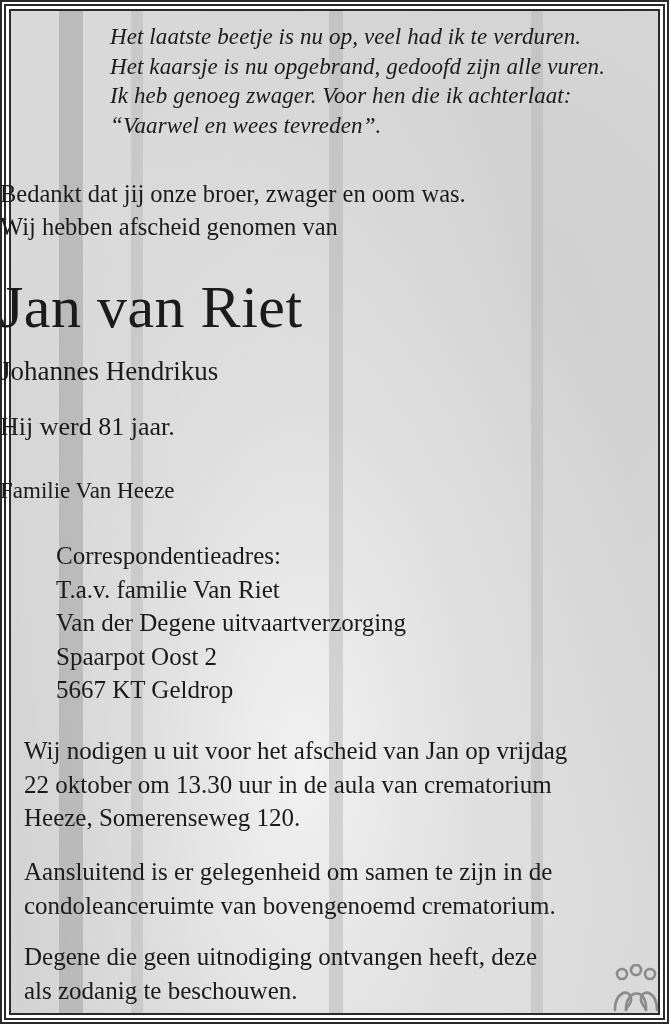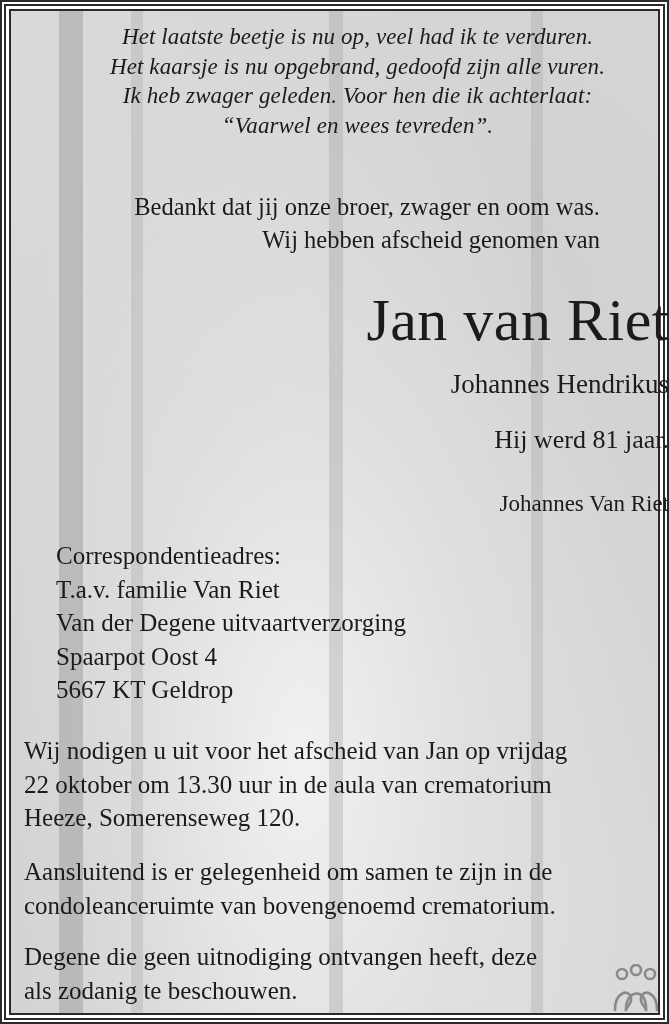--- a/index.html
+++ b/index.html
@@ -36,25 +36,24 @@
   .content {
     position: absolute; left: 0; top: 0; width: 669px; height: 1024px;
     font-family: "Liberation Serif", "DejaVu Serif", serif;
     color: #1b1b1b;
   }
   .poem {
     position: absolute; left: 110px; top: 22px;
     font-style: italic; font-size: 23px; line-height: 29.5px;
     letter-spacing: 0.1px;
   }
-  .poem div { white-space: nowrap; text-align: center; }
+  .poem div { white-space: nowrap; }
   .center-block {
-    position: absolute; left: 0; width: 600px; text-align: right;
+    position: absolute; left: 0; width: 600px; text-align: left;
     white-space: nowrap;
-    margin-top: 13px;
   }
   .thanks { top: 177px; font-size: 24.5px; line-height: 33px; }
   .name { top: 272px; left: 0; width: 669px; font-size: 60px; line-height: 70px; letter-spacing: 0.5px; }
   .given { top: 354px; left: 0; width: 669px; font-size: 27px; line-height: 34px; }
   .age { top: 412px; left: 0; width: 669px; font-size: 26px; line-height: 30px; }
   .family { top: 476px; left: 0; width: 669px; font-size: 23px; line-height: 30px; }
   .address {
     position: absolute; left: 24px; top: 539px;
     font-size: 25px; line-height: 33.5px;
   }
@@ -77,42 +76,42 @@
   <div class="frame-mid">
     <div class="frame-inner"></div>
   </div>
 </div>
 
 <div class="content">
 
   <div class="poem">
     <div>Het laatste beetje is nu op, veel had ik te verduren.</div>
     <div>Het kaarsje is nu opgebrand, gedoofd zijn alle vuren.</div>
-    <div>Ik heb zwager geleden. Voor hen die ik achterlaat:</div>
+    <div>Ik heb genoeg zwager. Voor hen die ik achterlaat:</div>
     <div>“Vaarwel en wees tevreden”.</div>
   </div>
 
   <div class="center-block thanks">
     <div>Bedankt dat jij onze broer, zwager en oom was.</div>
     <div>Wij hebben afscheid genomen van</div>
   </div>
 
   <div class="center-block given">Johannes Hendrikus</div>
 
   <div class="center-block name">Jan van Riet</div>
 
   <div class="center-block age">Hij werd 81 jaar.</div>
 
-  <div class="center-block family">Johannes Van Riet</div>
+  <div class="center-block family">Familie Van Heeze</div>
 
   <div class="address">
     <div>Correspondentieadres:</div>
     <div>T.a.v. familie Van Riet</div>
     <div>Van der Degene uitvaartverzorging</div>
-    <div>Spaarpot Oost 4</div>
+    <div>Spaarpot Oost 2</div>
     <div>5667 KT Geldrop</div>
   </div>
 
   <div class="para p1">
     <div>Wij nodigen u uit voor het afscheid van Jan op vrijdag</div>
     <div>22 oktober om 13.30 uur in de aula van crematorium</div>
     <div>Heeze, Somerenseweg 120.</div>
   </div>
 
   <div class="para p2">

